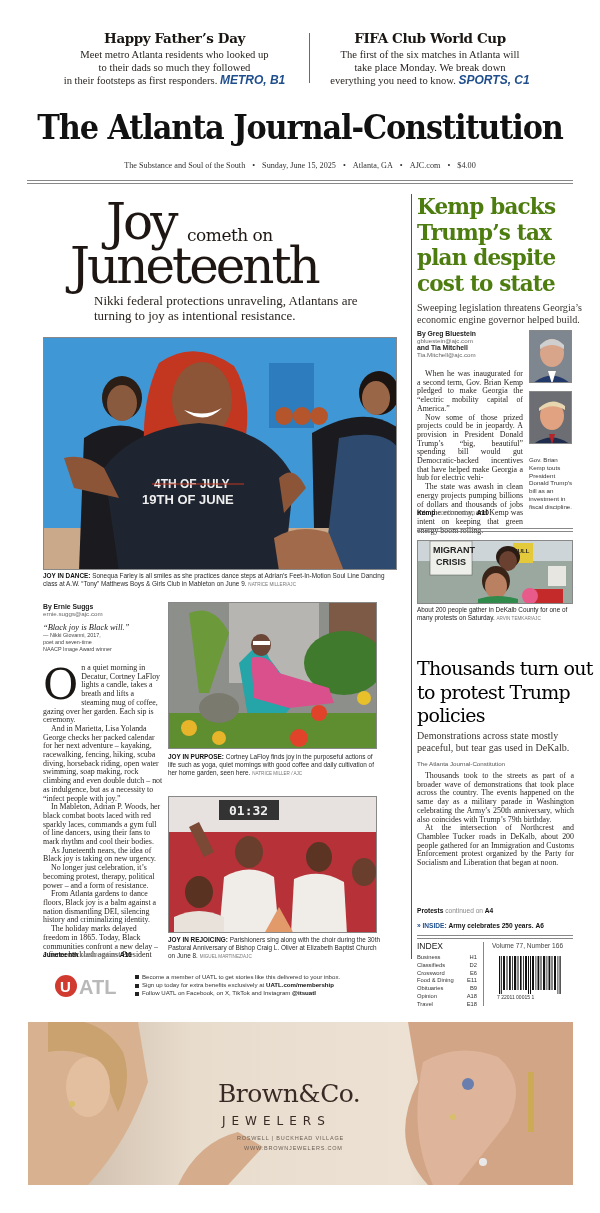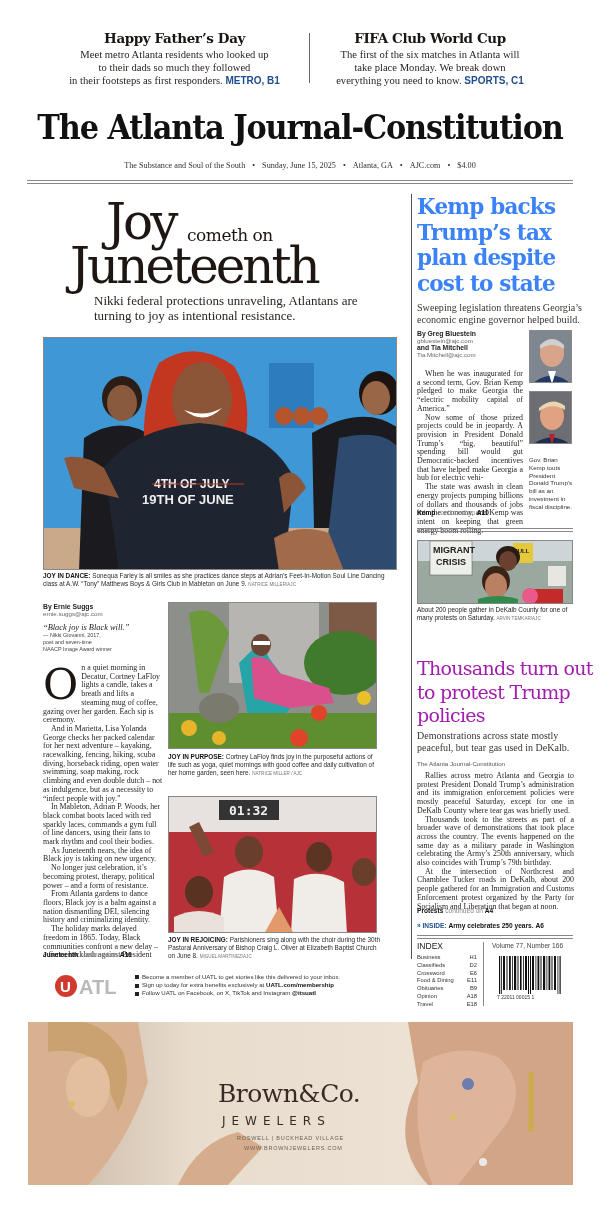--- a/index.html
+++ b/index.html
@@ -4,21 +4,21 @@
 <style>
   * { box-sizing: border-box; margin: 0; padding: 0; }
   html, body { width: 600px; height: 1213px; background: #fff; overflow: hidden; }
   body { position: relative; font-family: "Liberation Serif", serif; color: #1a1613; }
   .abs { position: absolute; }
 
   
   .teaser { top: 30px; width: 255px; text-align: center; }
   .teaser h3 { font-family: "DejaVu Serif", serif; font-weight: bold; font-size: 13.5px; line-height: 17px; letter-spacing: -0.4px; color: #1a1613; }
   .teaser p { font-family: "Liberation Serif", serif; font-size: 10.6px; line-height: 13px; color: #2a2522; margin-top: 1px; }
-  .teaser .ref { font-family: "Liberation Sans", sans-serif; font-weight: bold; font-size: 10px; color: #1f4e8c; }
+  .teaser .ref { font-family: "Liberation Sans", sans-serif; font-weight: bold; font-size: 12px; color: #1f4e8c; font-style: italic; }
   .teaser-divider { left: 309px; top: 33px; width: 1px; height: 50px; background: #6a6a6a; }
 
   
   .masthead { left: 0; top: 104px; width: 600px; text-align: center; font-family: "DejaVu Serif", serif; font-weight: bold; font-size: 33px; letter-spacing: -1.2px; line-height: 48px; color: #111; transform: scaleX(0.92); transform-origin: center; }
   .tagline { left: 0; top: 161px; width: 600px; text-align: center; font-family: "Liberation Serif", serif; font-size: 8.2px; color: #333; }
   .tagline span.dot { margin: 0 7px; }
   .rule-double { left: 27px; width: 546px; height: 4px; border-top: 1.5px solid #888; border-bottom: 1.5px solid #888; }
 
   
   .joy-big { left: 106px; top: 196px; font-family: "DejaVu Serif", serif; font-size: 50px; line-height: 52px; letter-spacing: -3px; color: #1d1612; }
@@ -36,23 +36,23 @@
   .byline-name { font-family: "Liberation Sans", sans-serif; font-weight: bold; font-size: 6.8px; color: #222; }
   .byline-mail { font-family: "Liberation Sans", sans-serif; font-size: 6.2px; color: #666; }
   .bodytext { font-family: "Liberation Serif", serif; font-size: 7.9px; line-height: 8.7px; color: #2a2522; text-align: left; }
   .bodytext p { text-indent: 8px; }
   .bodytext p.first { text-indent: 0; }
   .jump { font-family: "Liberation Sans", sans-serif; font-size: 6.6px; color: #888; }
   .jump b { color: #111; }
 
   
   .col-rule { width: 1px; background: #555; }
-  .kemp-hed { left: 417px; top: 194px; width: 180px; font-family: "DejaVu Serif", serif; font-weight: bold; font-size: 21.5px; line-height: 25.5px; letter-spacing: -0.8px; color: #3b82f6; }
+  .kemp-hed { left: 417px; top: 194px; width: 180px; font-family: "DejaVu Serif", serif; font-weight: bold; font-size: 21.5px; line-height: 25.5px; letter-spacing: -0.8px; color: #4d7c0f; }
   .kemp-dek { left: 417px; top: 302px; width: 180px; font-family: "Liberation Serif", serif; font-size: 10.1px; line-height: 11.5px; color: #3a3430; }
-  .thou-hed { left: 417px; top: 657px; width: 180px; font-family: "DejaVu Serif", serif; font-size: 19px; line-height: 23.5px; letter-spacing: -0.7px; color: #a21caf; }
+  .thou-hed { left: 417px; top: 657px; width: 180px; font-family: "DejaVu Serif", serif; font-size: 19px; line-height: 23.5px; letter-spacing: -0.7px; color: #000000; }
   .thou-dek { left: 417px; top: 730px; width: 180px; font-family: "Liberation Serif", serif; font-size: 10px; line-height: 11.5px; color: #3a3430; }
 
   .index-title { font-family: "Liberation Sans", sans-serif; font-size: 8.5px; color: #222; }
   .index-row { display: flex; justify-content: space-between; font-family: "Liberation Sans", sans-serif; font-size: 5.8px; line-height: 7.8px; color: #333; width: 60px; }
 
   
   .uatl-logo { left: 54px; top: 973px; width: 70px; height: 26px; }
   .uatl-list { left: 135px; top: 973px; font-family: "Liberation Sans", sans-serif; font-size: 6.1px; line-height: 8.2px; color: #333; }
   .uatl-list .sq { display: inline-block; width: 4px; height: 4px; background: #222; margin-right: 3px; vertical-align: middle; }
 
@@ -257,21 +257,20 @@
     <rect x="130" y="25" width="18" height="20" fill="#e8e6e0"></rect>
   </svg>
 </div>
 <div class="abs caption" style="left:417px; top:606px; width:160px;">
   <b style="font-weight:normal; color:#222;">About 200 people gather in DeKalb County for one of many protests on Saturday.</b> <span class="credit">ARVIN TEMKAR/AJC</span>
 </div>
 <div class="abs thou-hed">Thousands turn out to protest Trump policies</div>
 <div class="abs thou-dek">Demonstrations across state mostly peaceful, but tear gas used in DeKalb.</div>
 <div class="abs byline-mail" style="left:417px; top:760px; color:#555;">The Atlanta Journal-Constitution</div>
 <div class="abs bodytext" style="left:417px; top:772px; width:157px; text-align:justify;">
-  <p>Rallies across metro Atlanta and Georgia to protest President Donald Trump’s administration and its immigration enforcement policies were mostly peaceful Saturday, except for one in DeKalb County where tear gas was briefly used.</p>
   <p>Thousands took to the streets as part of a broader wave of demonstrations that took place across the country. The events happened on the same day as a military parade in Washington celebrating the Army’s 250th anniversary, which also coincides with Trump’s 79th birthday.</p>
   <p>At the intersection of Northcrest and Chamblee Tucker roads in DeKalb, about 200 people gathered for an Immigration and Customs Enforcement protest organized by the Party for Socialism and Liberation that began at noon.</p>
 </div>
 <div class="abs jump" style="left:417px; top:907px;">
   <b>Protests</b> <span>continued on</span> <b>A4</b>
 </div>
 <div class="abs jump" style="left:417px; top:922px; color:#111;">
   <b style="color:#1f4e8c;">» INSIDE:</b> <b>Army celebrates 250 years.</b> <b>A6</b>
 </div>
 

